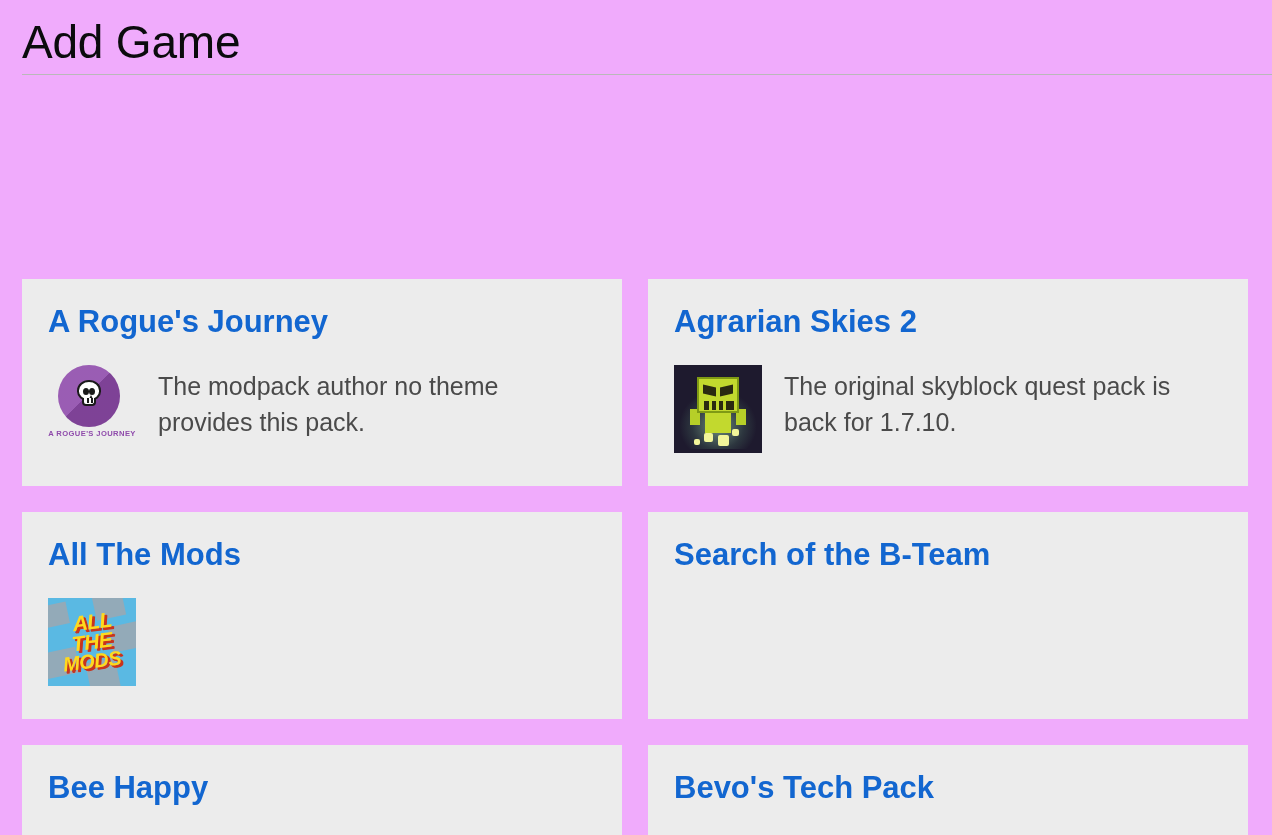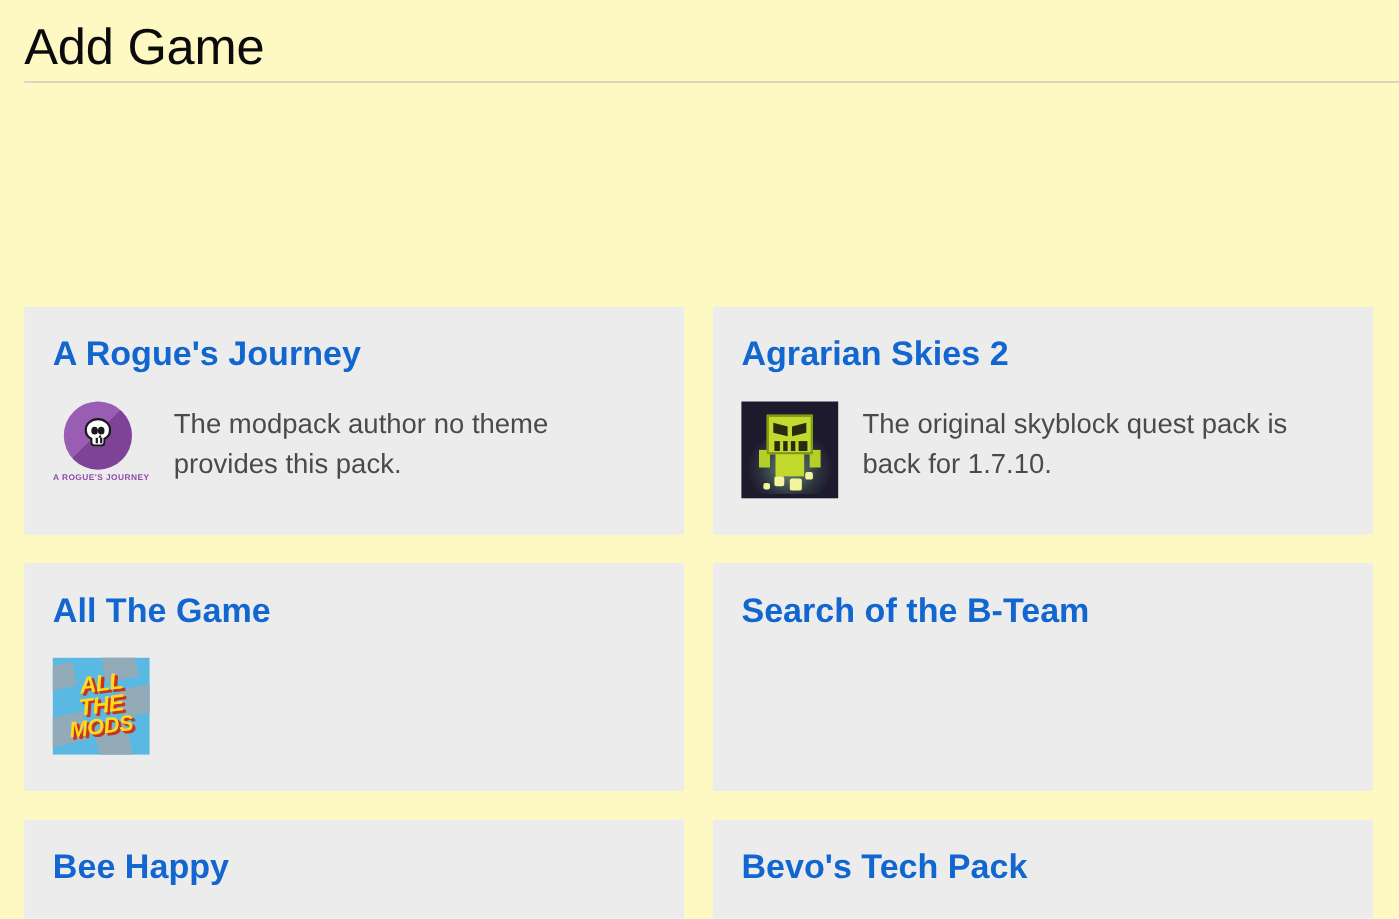--- a/index.html
+++ b/index.html
@@ -3,21 +3,21 @@
 <meta charset="utf-8">
 <style>
   * { box-sizing: border-box; }
   html, body {
     margin: 0; padding: 0;
     width: 1272px; height: 835px;
     overflow: hidden;
     background: #f8f8f8;
     font-family: "Liberation Sans", sans-serif;
   }
-  #app { position: relative; width: 1272px; height: 835px; background: #fef9c3; }
+  #app { position: relative; width: 1272px; height: 835px; background: #f0abfc; }
 
   
   .page-header {
     position: absolute; left: 22px; top: 18px; width: 1250px;
     border-bottom: 1px solid #b9b9b9;
     padding-bottom: 8px;
   }
   .page-title {
     font-size: 46px;
     font-weight: 300;
@@ -270,21 +270,21 @@
           <div class="spark" style="left:30px;top:68px;width:9px;height:9px;"></div>
           <div class="spark" style="left:44px;top:70px;width:11px;height:11px;"></div>
           <div class="spark" style="left:58px;top:64px;width:7px;height:7px;"></div>
           <div class="spark" style="left:20px;top:74px;width:6px;height:6px;"></div>
         </div>
         <div class="card-desc">The original skyblock quest pack is back for 1.7.10.</div>
       </div>
     </div>
 
     <div class="card">
-      <a class="card-title" href="#">All The Game</a>
+      <a class="card-title" href="#">All The Mods</a>
       <div class="card-body">
         <div class="card-icon ico-atm">
           <div class="blk" style="left:-6px;top:6px;width:26px;height:22px;transform:rotate(-12deg);"></div>
           <div class="blk" style="left:46px;top:-4px;width:30px;height:24px;transform:rotate(-12deg);"></div>
           <div class="blk" style="left:62px;top:26px;width:30px;height:26px;transform:rotate(-12deg);"></div>
           <div class="blk" style="left:-4px;top:52px;width:34px;height:26px;transform:rotate(-12deg);"></div>
           <div class="blk" style="left:40px;top:62px;width:30px;height:30px;transform:rotate(-12deg);"></div>
           <div class="txt t1">ALL</div>
           <div class="txt t2">THE</div>
           <div class="txt t3">MODS</div>

